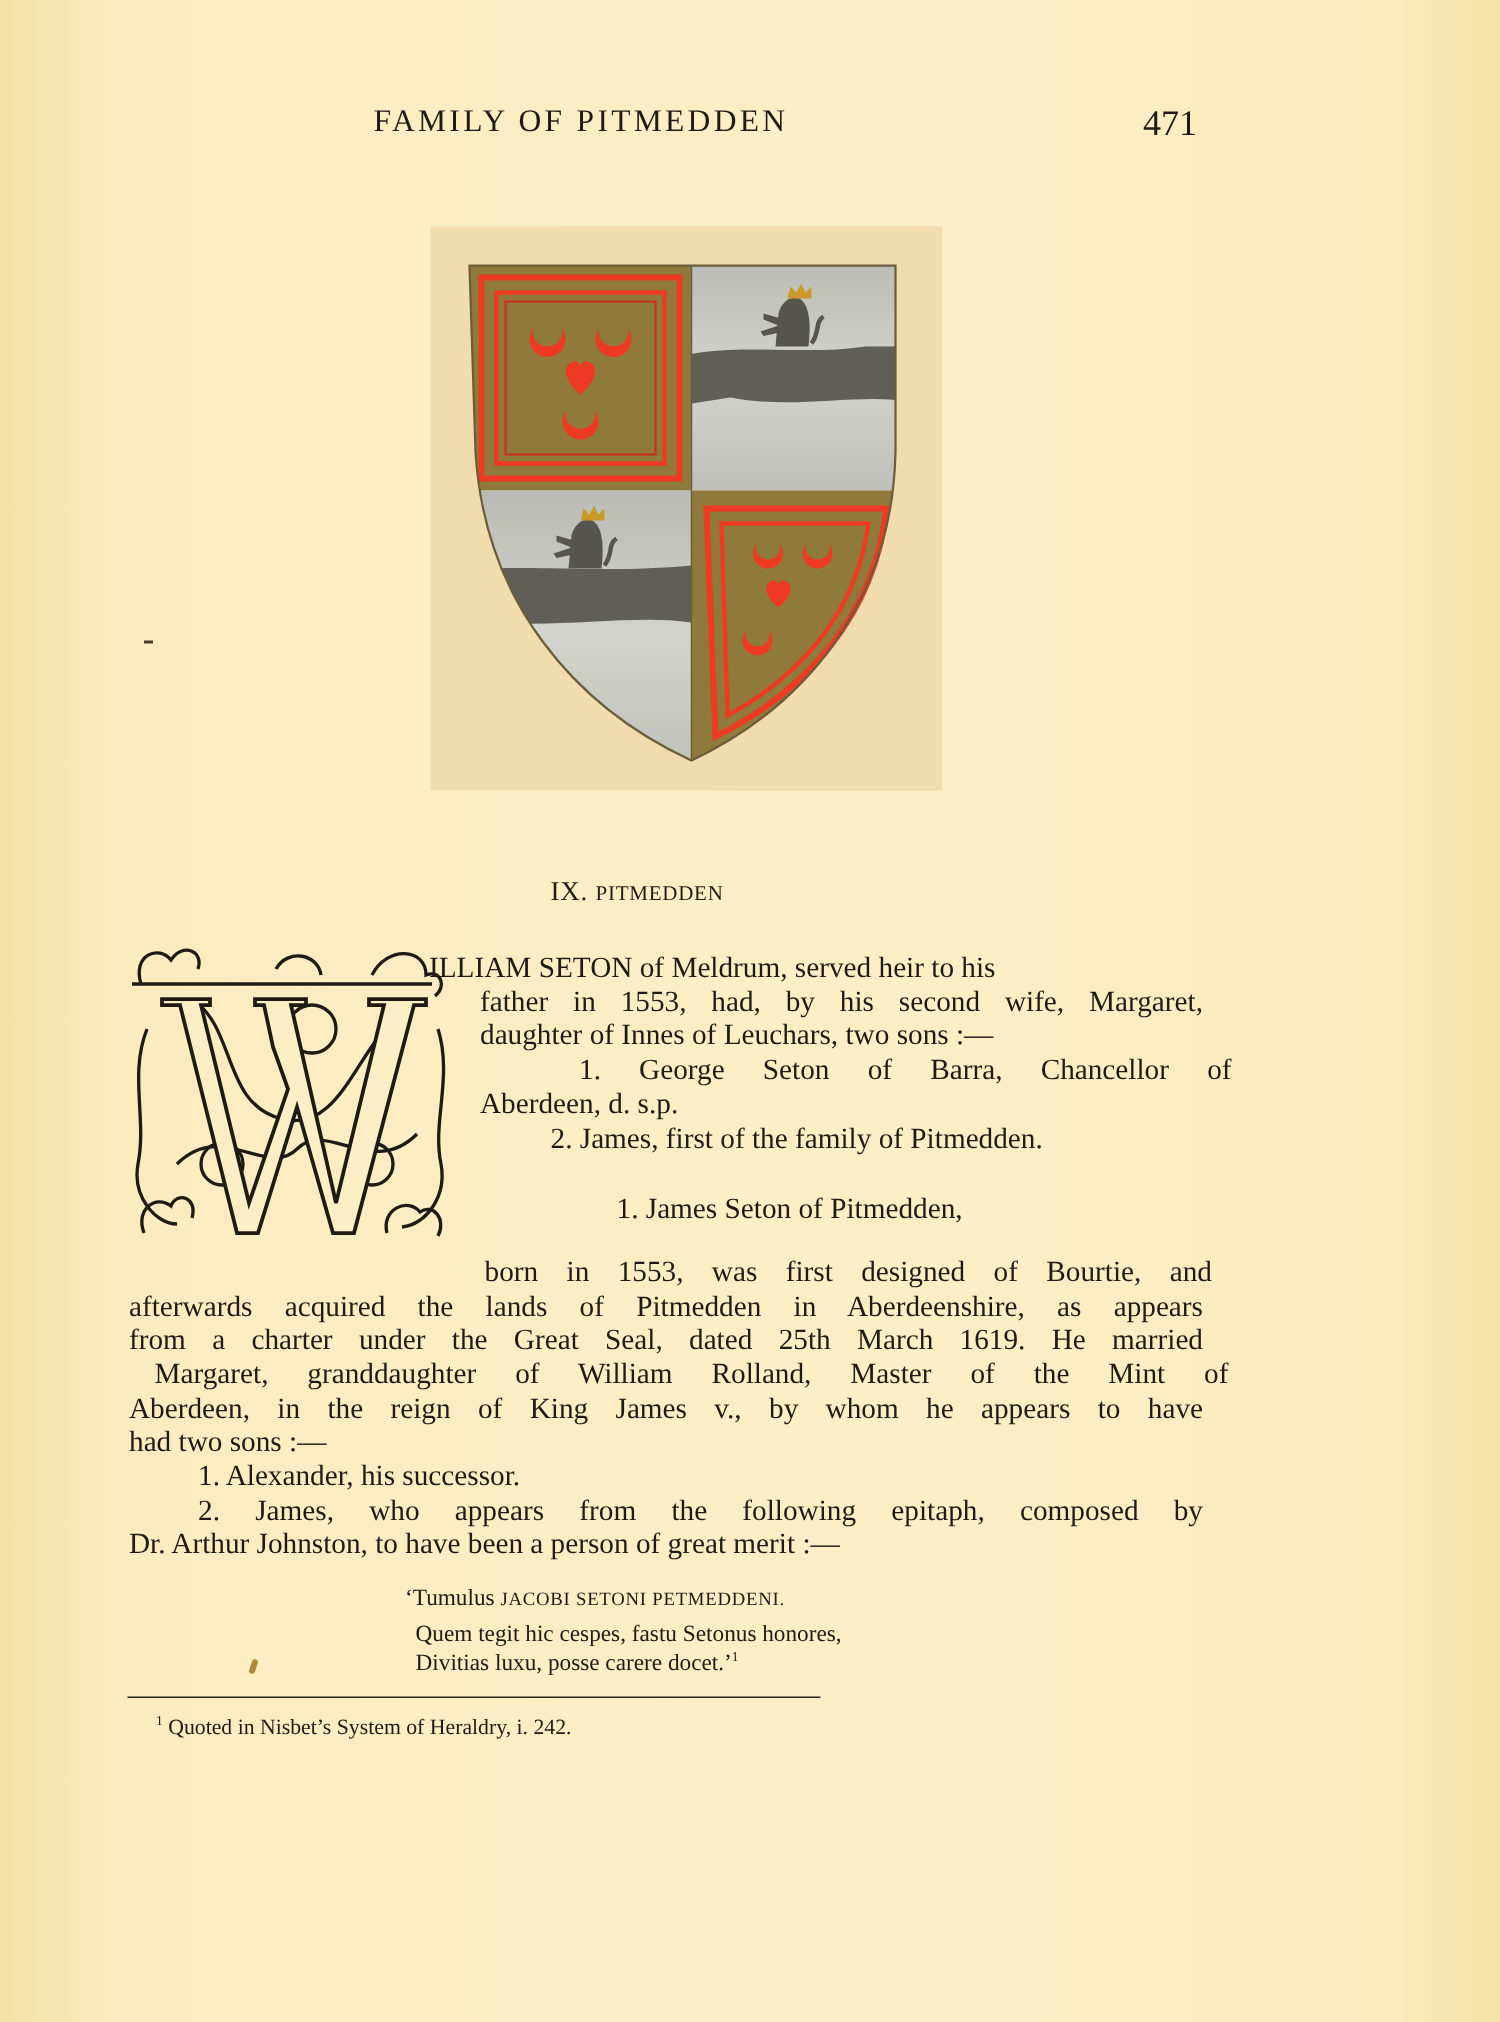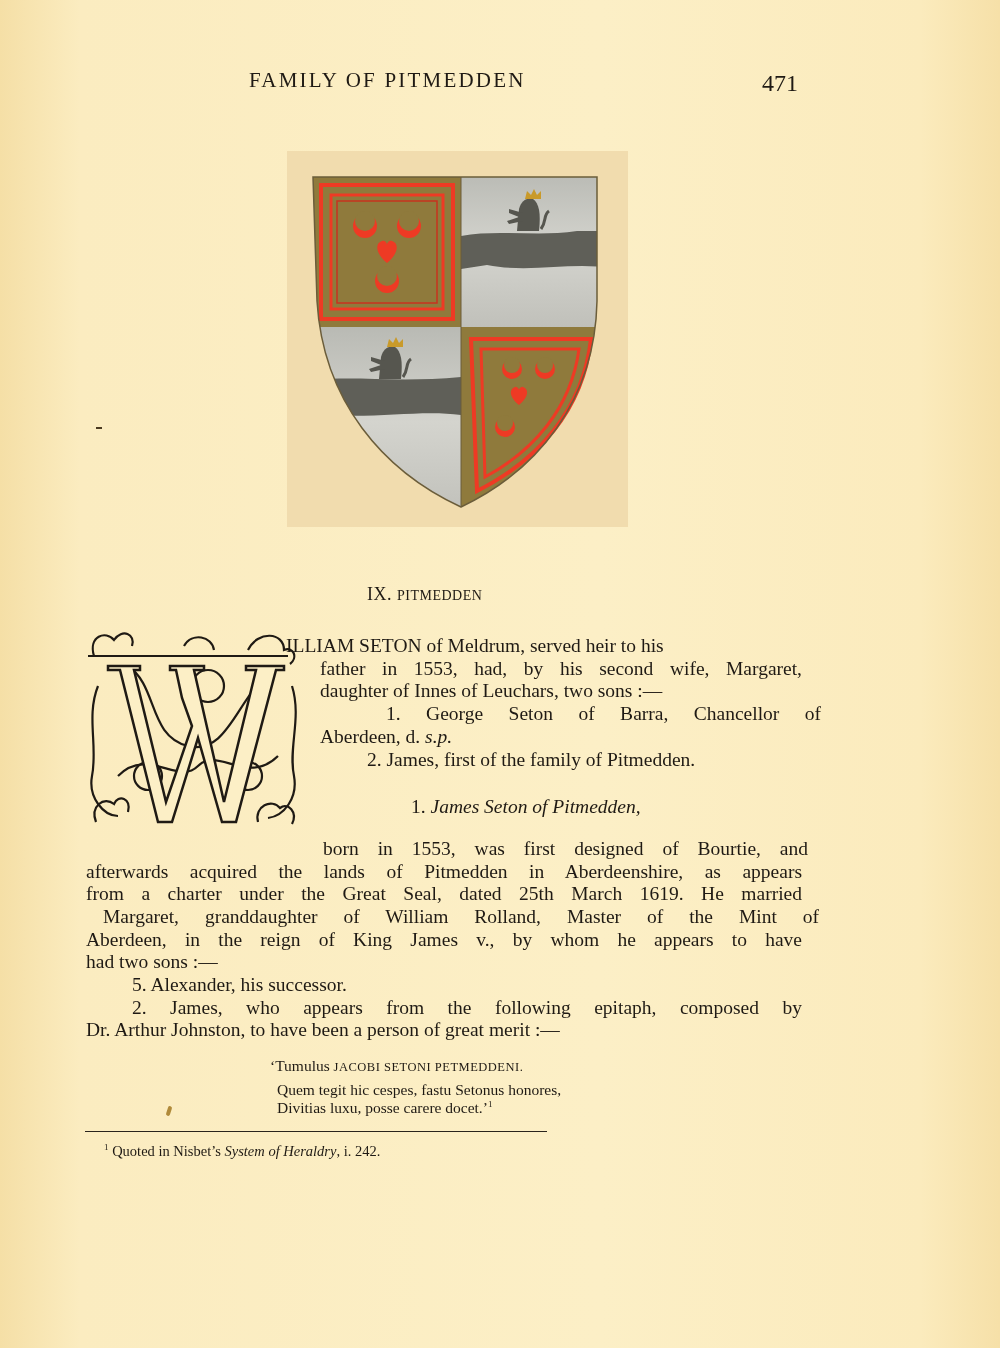--- a/index.html
+++ b/index.html
@@ -18,21 +18,21 @@
     .plate {
       left: 287px; top: 151px; width: 341px; height: 376px;
       background: #f1dcae;
     }
     .plate svg { display: block; }
     .section-title { left: 367px; top: 584px; font-size: 18px; letter-spacing: 0.5px; white-space: nowrap; }
     .sc { font-size: 14px; text-transform: uppercase; letter-spacing: 0.5px; text-align: right; }
     .initial { left: 88px; top: 626px; width: 212px; height: 206px; }
     .text-line { font-size: 19.5px; white-space: nowrap; line-height: 23px; }
     .justify-line { text-align: justify; text-align-last: justify; white-space: normal; }
-    .i { font-style: italic; }
+    .i { }
     .verse { font-size: 15.5px; white-space: nowrap; }
     .footrule { left: 85px; top: 1131px; width: 462px; height: 0; border-top: 1.5px solid #2a241c; }
     .footnote { left: 104px; top: 1142px; font-size: 14.5px; white-space: nowrap; }
     sup { font-size: 9px; vertical-align: 6px; }
     .speck { background: #4a3a20; }
   </style>
 </head>
 <body>
 
 <div class="abs running-head">FAMILY OF PITMEDDEN</div>
@@ -144,21 +144,21 @@
   <span>1.</span>
   <span class="i">James Seton of Pitmedden,</span>
 </div>
 
 <div class="abs text-line justify-line" style="left:323px; top:837px; width:485px;">born in 1553, was first designed of Bourtie, and</div>
 <div class="abs text-line justify-line" style="left:86px; top:860px; width:716px;">afterwards acquired the lands of Pitmedden in Aberdeenshire, as appears</div>
 <div class="abs text-line justify-line" style="left:86px; top:882px; width:716px;">from a charter under the Great Seal, dated 25th March 1619.  He married</div>
 <div class="abs text-line justify-line" style="left:86px; top:905px; width:716px;margin-left:17px;">Margaret, granddaughter of William Rolland, Master of the Mint of</div>
 <div class="abs text-line justify-line" style="left:86px; top:928px; width:716px;">Aberdeen, in the reign of King James v., by whom he appears to have</div>
 <div class="abs text-line" style="left:86px; top:950px;">had two sons :—</div>
-<div class="abs text-line" style="left:132px; top:973px;">5. Alexander, his successor.</div>
+<div class="abs text-line" style="left:132px; top:973px;">1. Alexander, his successor.</div>
 <div class="abs text-line justify-line" style="left:132px; top:996px; width:670px;">2. James, who appears from the following epitaph, composed by</div>
 <div class="abs text-line" style="left:86px; top:1018px;">Dr. Arthur Johnston, to have been a person of great merit :—</div>
 
 <div class="abs verse" style="left:270px; top:1057px;">
   <span>‘Tumulus </span><span class="sc" style="font-size:12.5px;">Jacobi Setoni Petmeddeni.</span>
 </div>
 <div class="abs verse" style="left:277px; top:1081px;">Quem tegit hic cespes, fastu Setonus honores,</div>
 <div class="abs verse" style="left:277px; top:1099px;">
   <span>Divitias luxu, posse carere docet.’</span><sup>1</sup>
 </div>

